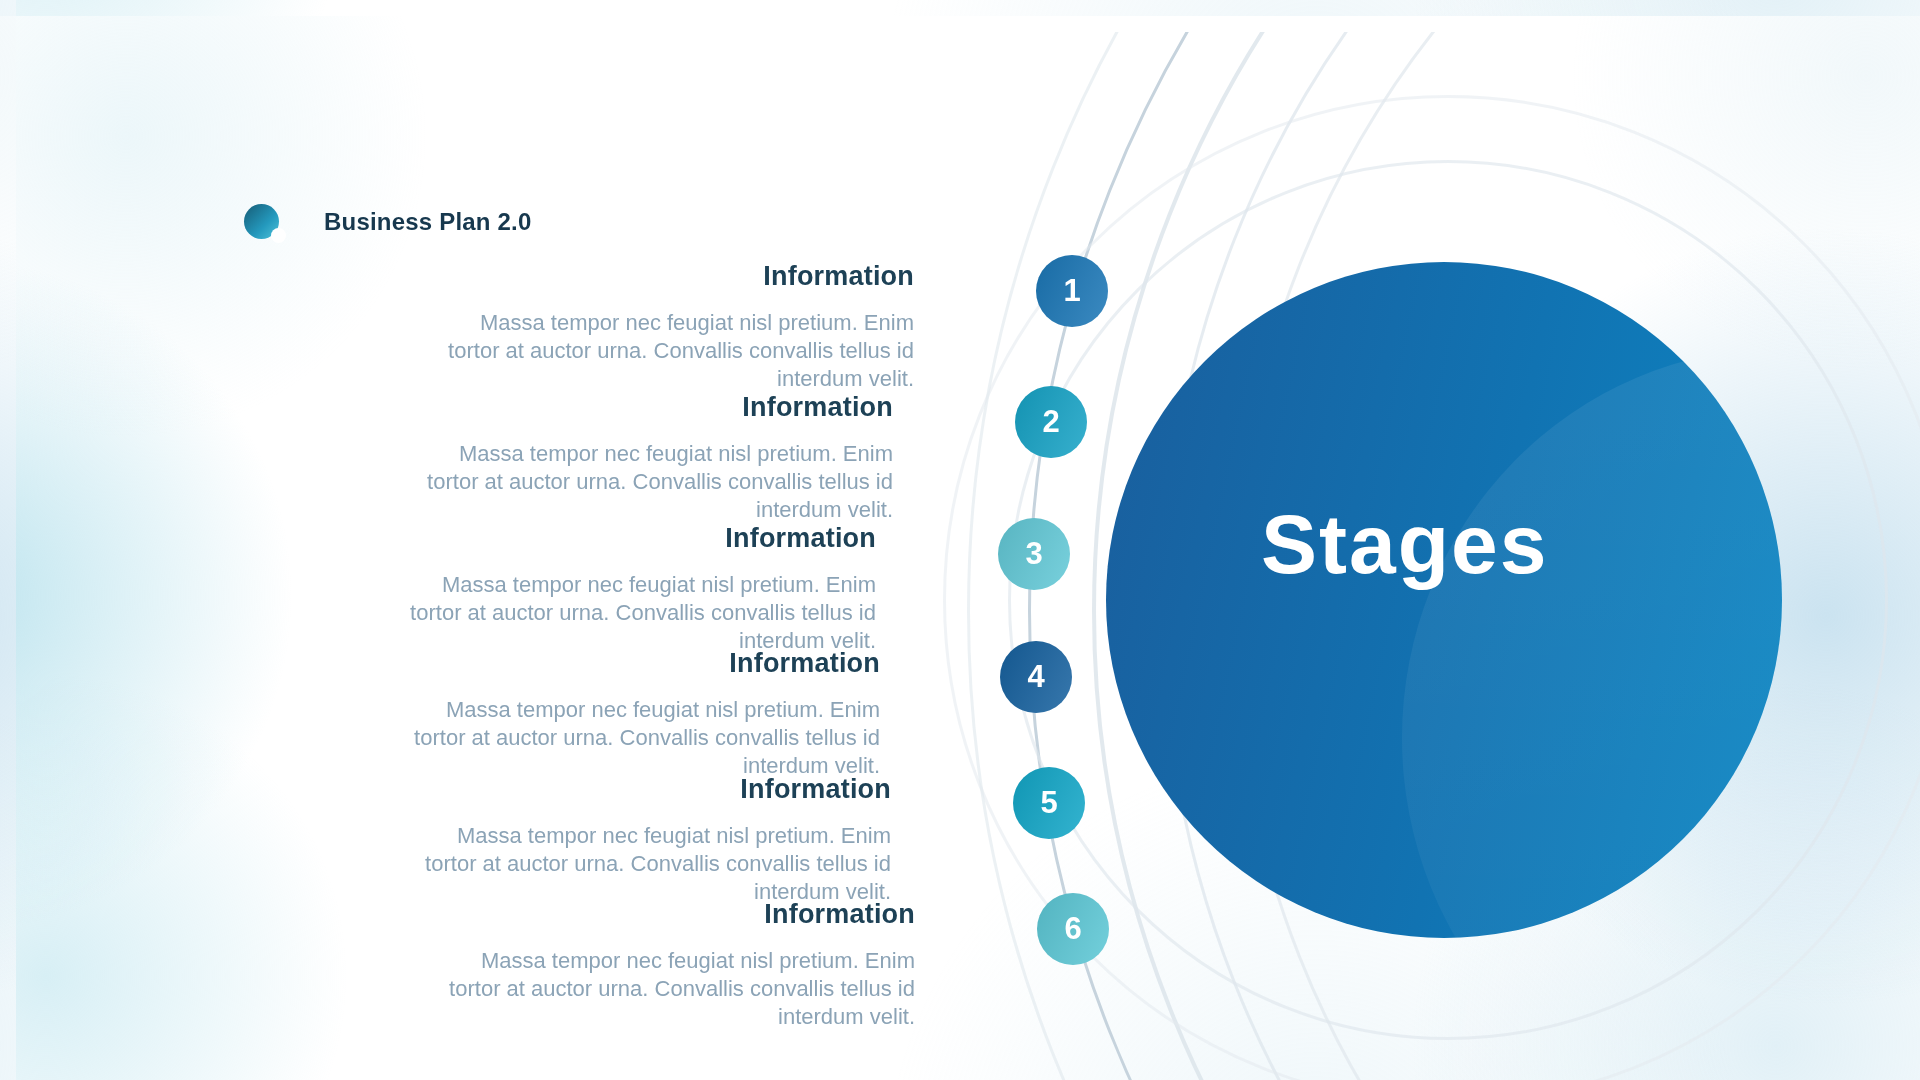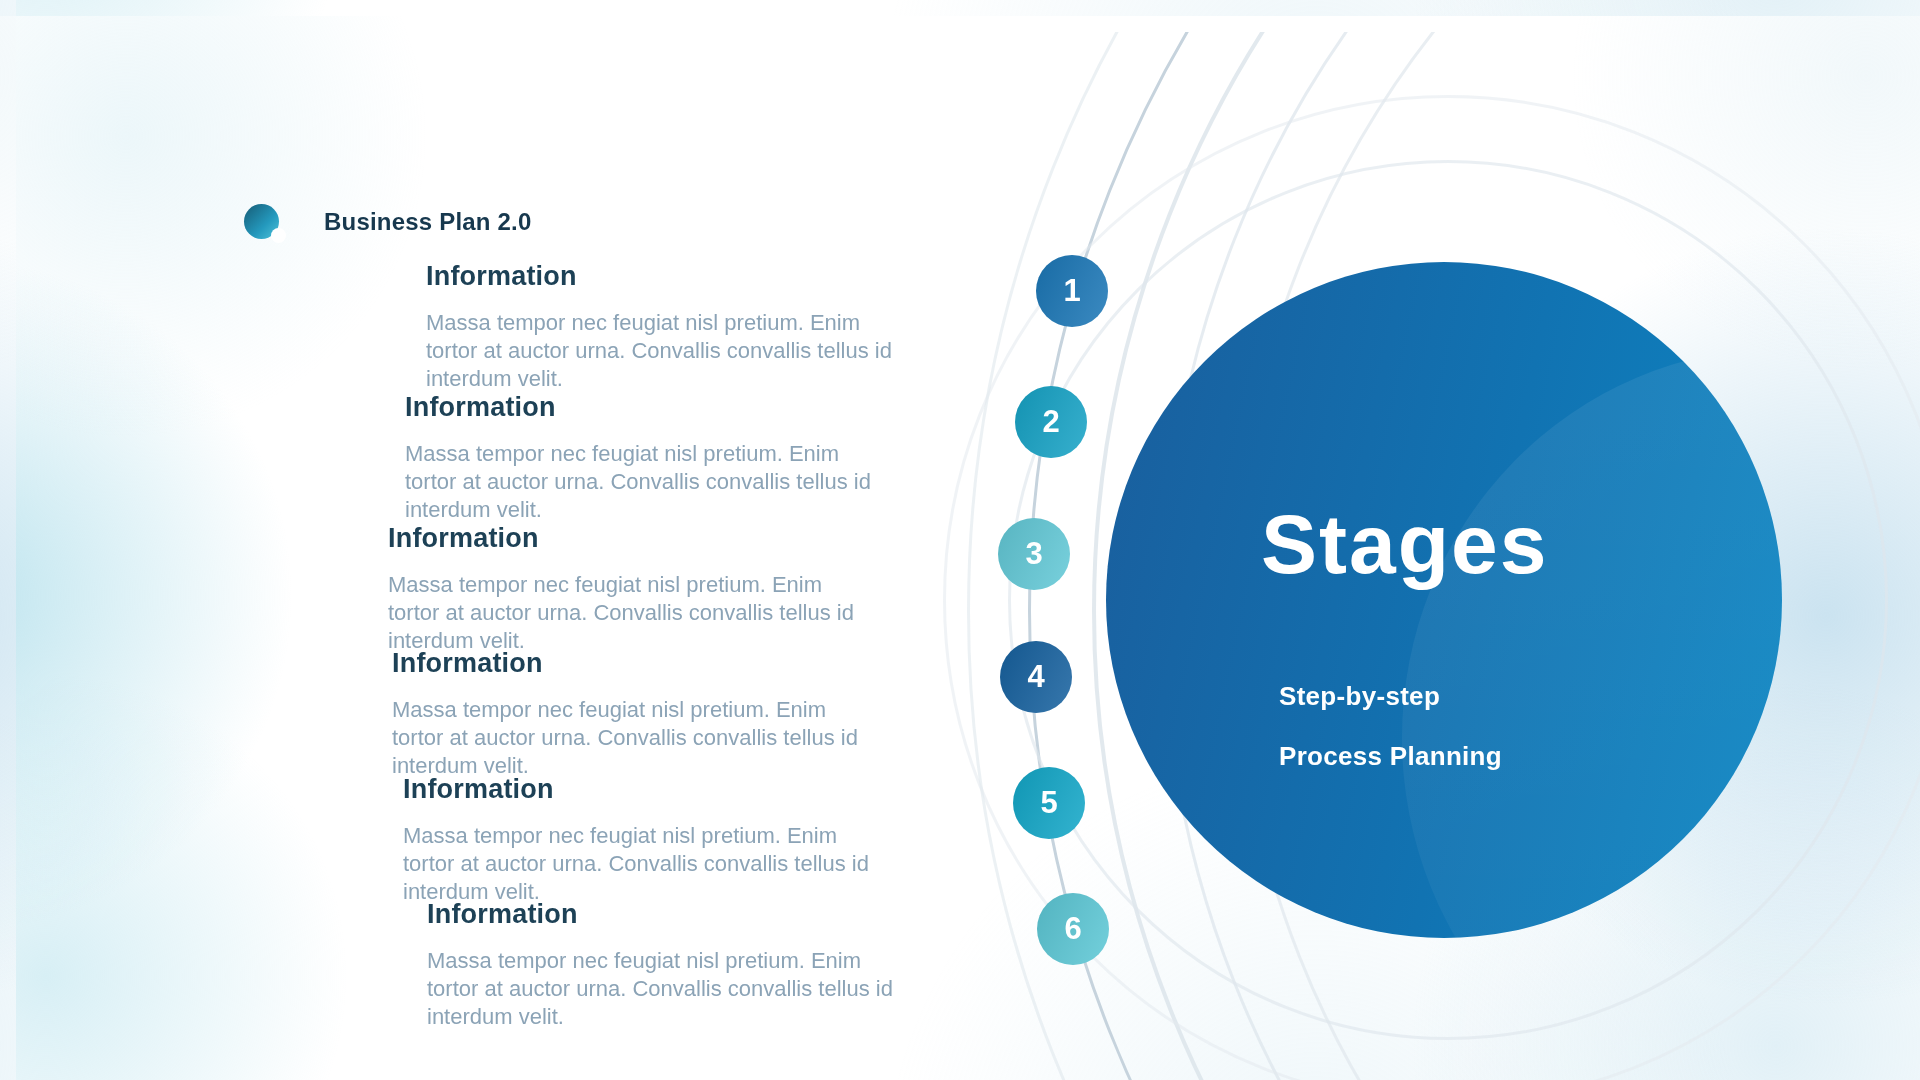--- a/index.html
+++ b/index.html
@@ -32,21 +32,21 @@
   
   .brand { position: absolute; left: 164px; top: 124px; display: flex; align-items: center; gap: 13px; z-index: 6; }
   .logo {
     position: relative; width: 35px; height: 35px; border-radius: 50%;
     background: linear-gradient(135deg, var(--logo-from, #17607b) 5%, #2499bd 60%, var(--logo-to, #4fc3da) 100%);
   }
   .logo-hole { position: absolute; left: 11px; top: 8px; width: 15px; height: 15px; border-radius: 50%; background: #ffffff; }
   .brand-name { font-size: 24px; font-weight: 700; color: var(--brand-text, #17384e); letter-spacing: 0.2px; }
 
   
-  .step-text { position: absolute; width: 520px; z-index: 5; }
+  .step-text { position: absolute; width: 520px; text-align: right; z-index: 5; }
   .step-title { font-size: 27px; line-height: 34px; font-weight: 700; color: var(--heading, #1d4156); letter-spacing: 0.2px; }
   .step-body { font-size: 22px; line-height: 28px; color: var(--body-text, #8ba3b6); margin-top: 5px; }
   .step-circle {
     position: absolute; width: 72px; height: 72px; border-radius: 50%; z-index: 5;
     display: flex; align-items: center; justify-content: center;
     color: #ffffff; font-size: 31px; font-weight: 700;
   }
   .step-circle::before {
     content: ""; position: absolute; inset: 0; border-radius: 50%;
     background: linear-gradient(115deg, rgba(0,0,0,0.10), rgba(255,255,255,0.14));
@@ -155,19 +155,15 @@
       <div class="step-body">Massa tempor nec feugiat nisl pretium. Enim tortor at auctor urna. Convallis convallis tellus id interdum velit.</div>
     </div>
     <div class="step-circle">
         <span>6</span>
       </div>
   </div>
 
   <div class="main-circle">
     <div class="main-swoosh"></div>
     <div class="main-title">Stages</div>
-    <div class="main-subtitle">
-      <div>Step-by-step</div>
-      <div>Process Planning</div>
-    </div>
   </div>
 
 </div>
 
 </body></html>

